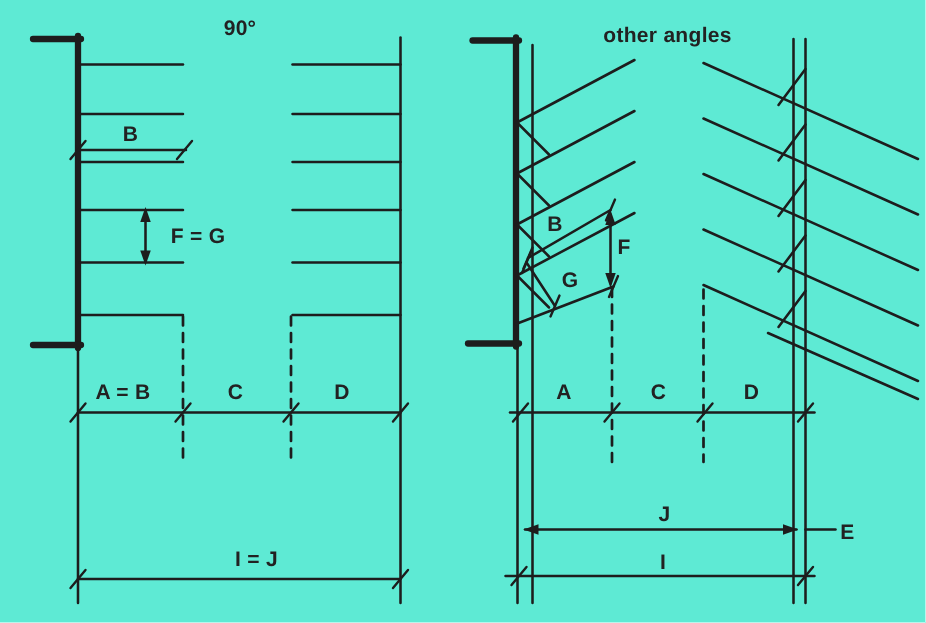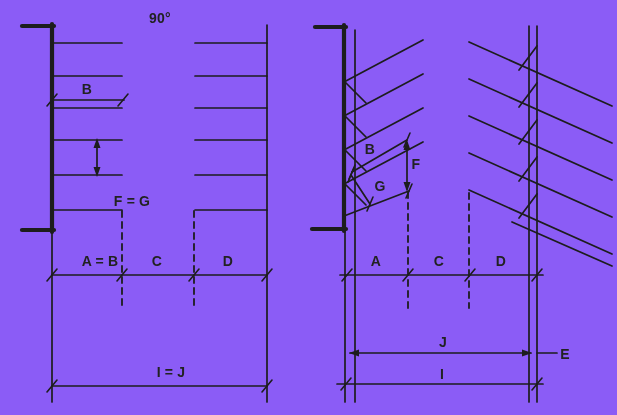--- a/index.html
+++ b/index.html
@@ -1,19 +1,19 @@
 <!DOCTYPE html>
 <html><head>
 <meta charset="utf-8">
 <style>
   html,body{margin:0;padding:0;background:#ffffff;}
   .canvas{
     position:relative;
     width:617px;height:415px;
-    background:#8b5cf6;
+    background:#5eead4;
     overflow:hidden;
     font-family:"Liberation Sans", sans-serif;
   }
   .canvas svg{position:absolute;left:0;top:0;}
   svg line{stroke:#1d1d1d;stroke-linecap:round;}
   svg polygon{fill:#1d1d1d;}
   .lbl{
     position:absolute;
     transform:translate(-50%,-50%);
     font-size:14px;
@@ -110,23 +110,24 @@
       <line x1="406" y1="198" x2="412" y2="184" stroke-width="1.6"></line>
       <polygon points="97,138 93.5,148 100.5,148"></polygon>
       <polygon points="97,177 93.5,167 100.5,167"></polygon>
       <polygon points="407,140 403.5,150 410.5,150"></polygon>
       <polygon points="407,192 403.5,182 410.5,182"></polygon>
       <polygon points="349,353 359,349.5 359,356.5"></polygon>
       <polygon points="532,353 522,349.5 522,356.5"></polygon>
     </svg>
 
   <span class="lbl title" style="left: 160px; top: 18px;">90°</span>
+  <span class="lbl title" style="left: 445px; top: 23px;">other angles</span>
   <span class="lbl" style="left: 87px; top: 89px;">B</span>
-  <span class="lbl" style="left: 132px; top: 157px; margin-top: 44px;">F = G</span>
-  <span class="lbl" style="left: 100px; top: 261px;">A = B</span>
+  <span class="lbl" style="left: 132px; top: 157px;">F = G</span>
+  <span class="lbl" style="left: 82px; top: 261px;">A = B</span>
   <span class="lbl" style="left: 157px; top: 261px;">C</span>
   <span class="lbl" style="left: 228px; top: 261px;">D</span>
   <span class="lbl" style="left: 171px; top: 372px;">I = J</span>
   <span class="lbl" style="left: 370px; top: 149px;">B</span>
   <span class="lbl" style="left: 416px; top: 164px;">F</span>
   <span class="lbl" style="left: 380px; top: 186px;">G</span>
   <span class="lbl" style="left: 376px; top: 261px;">A</span>
   <span class="lbl" style="left: 439px; top: 261px;">C</span>
   <span class="lbl" style="left: 501px; top: 261px;">D</span>
   <span class="lbl" style="left: 443px; top: 342px;">J</span>

